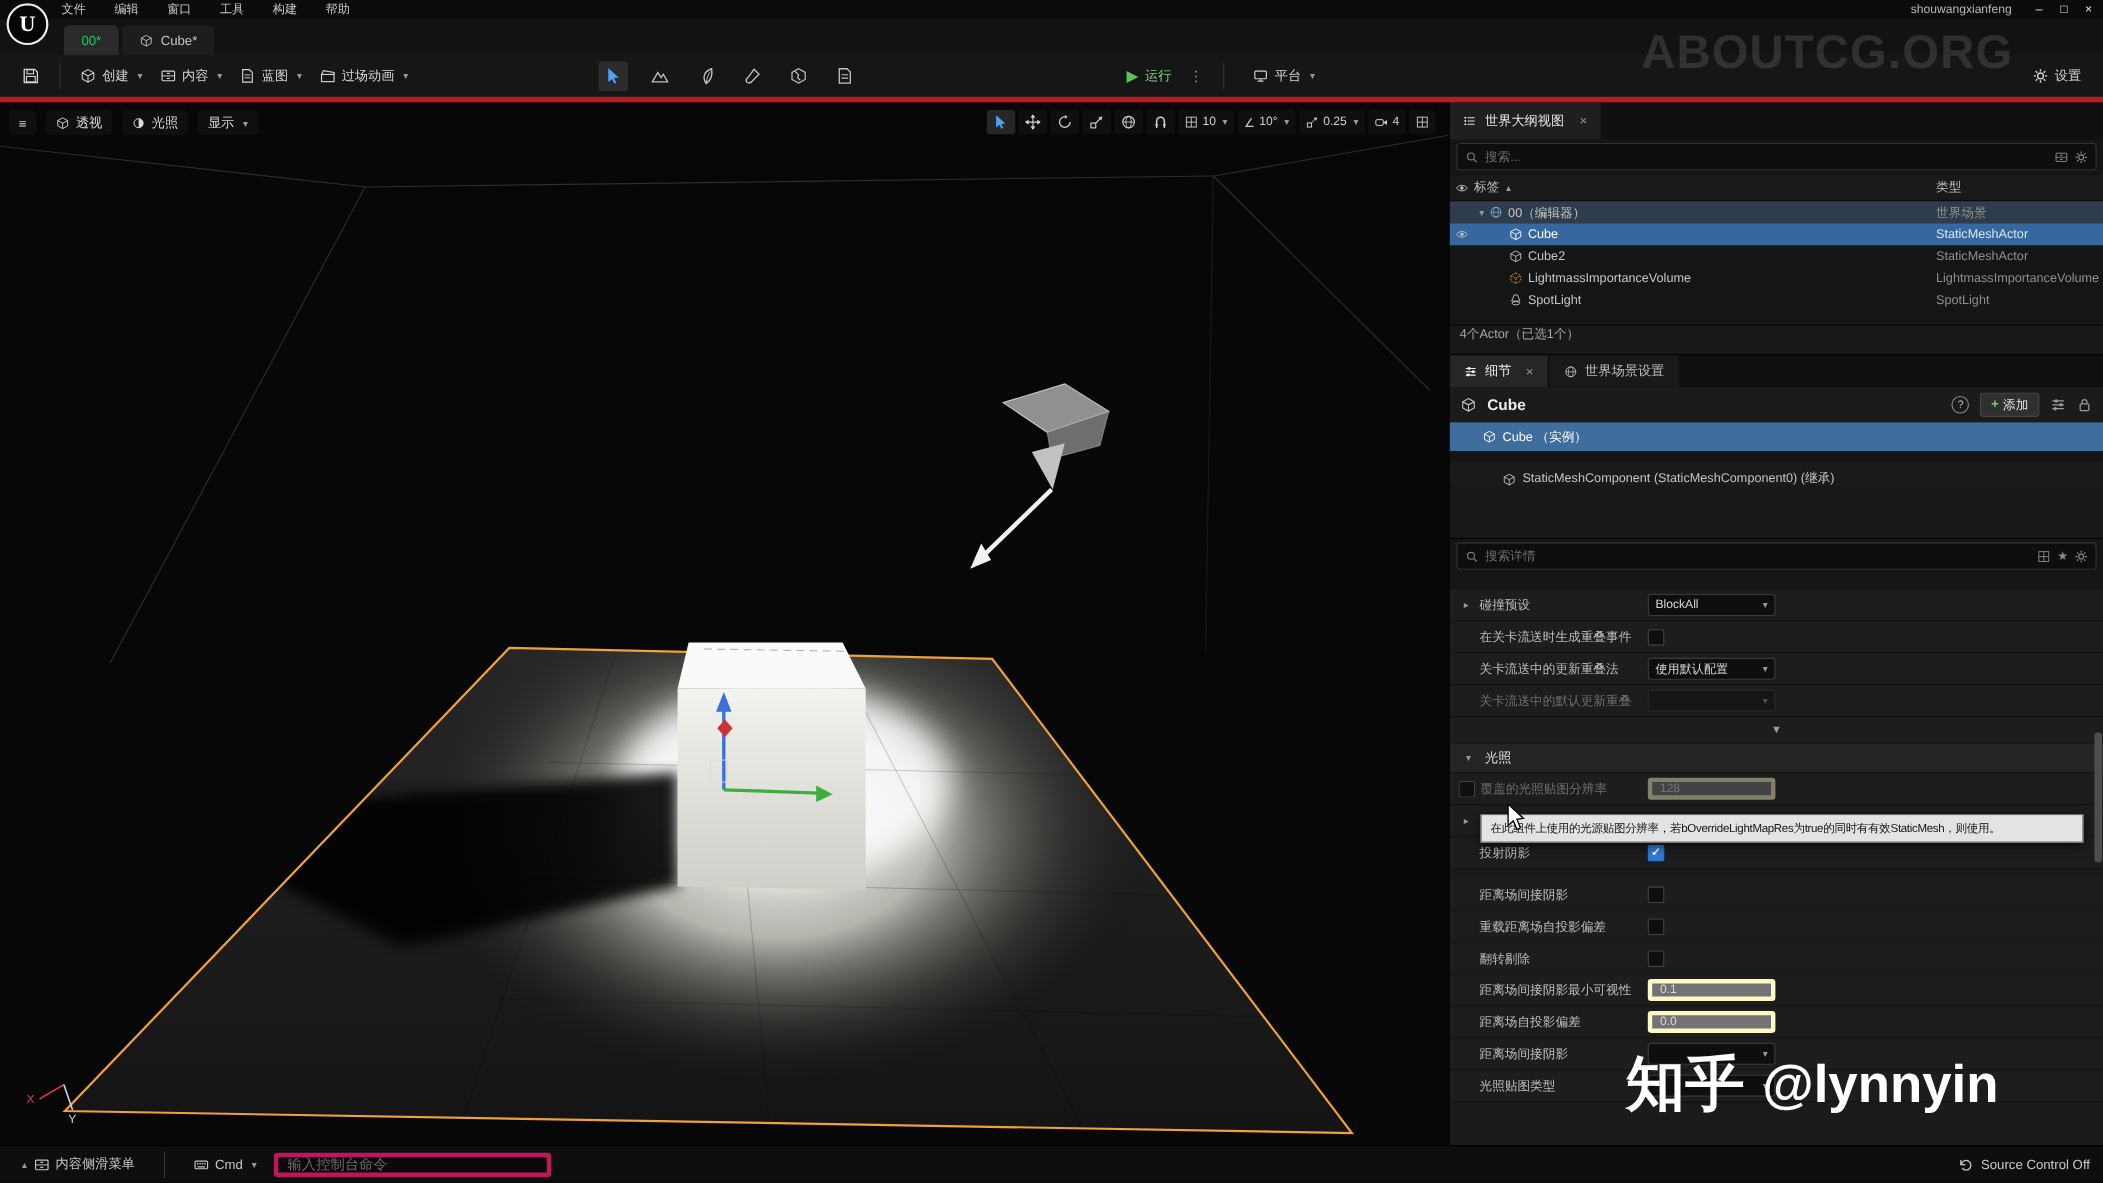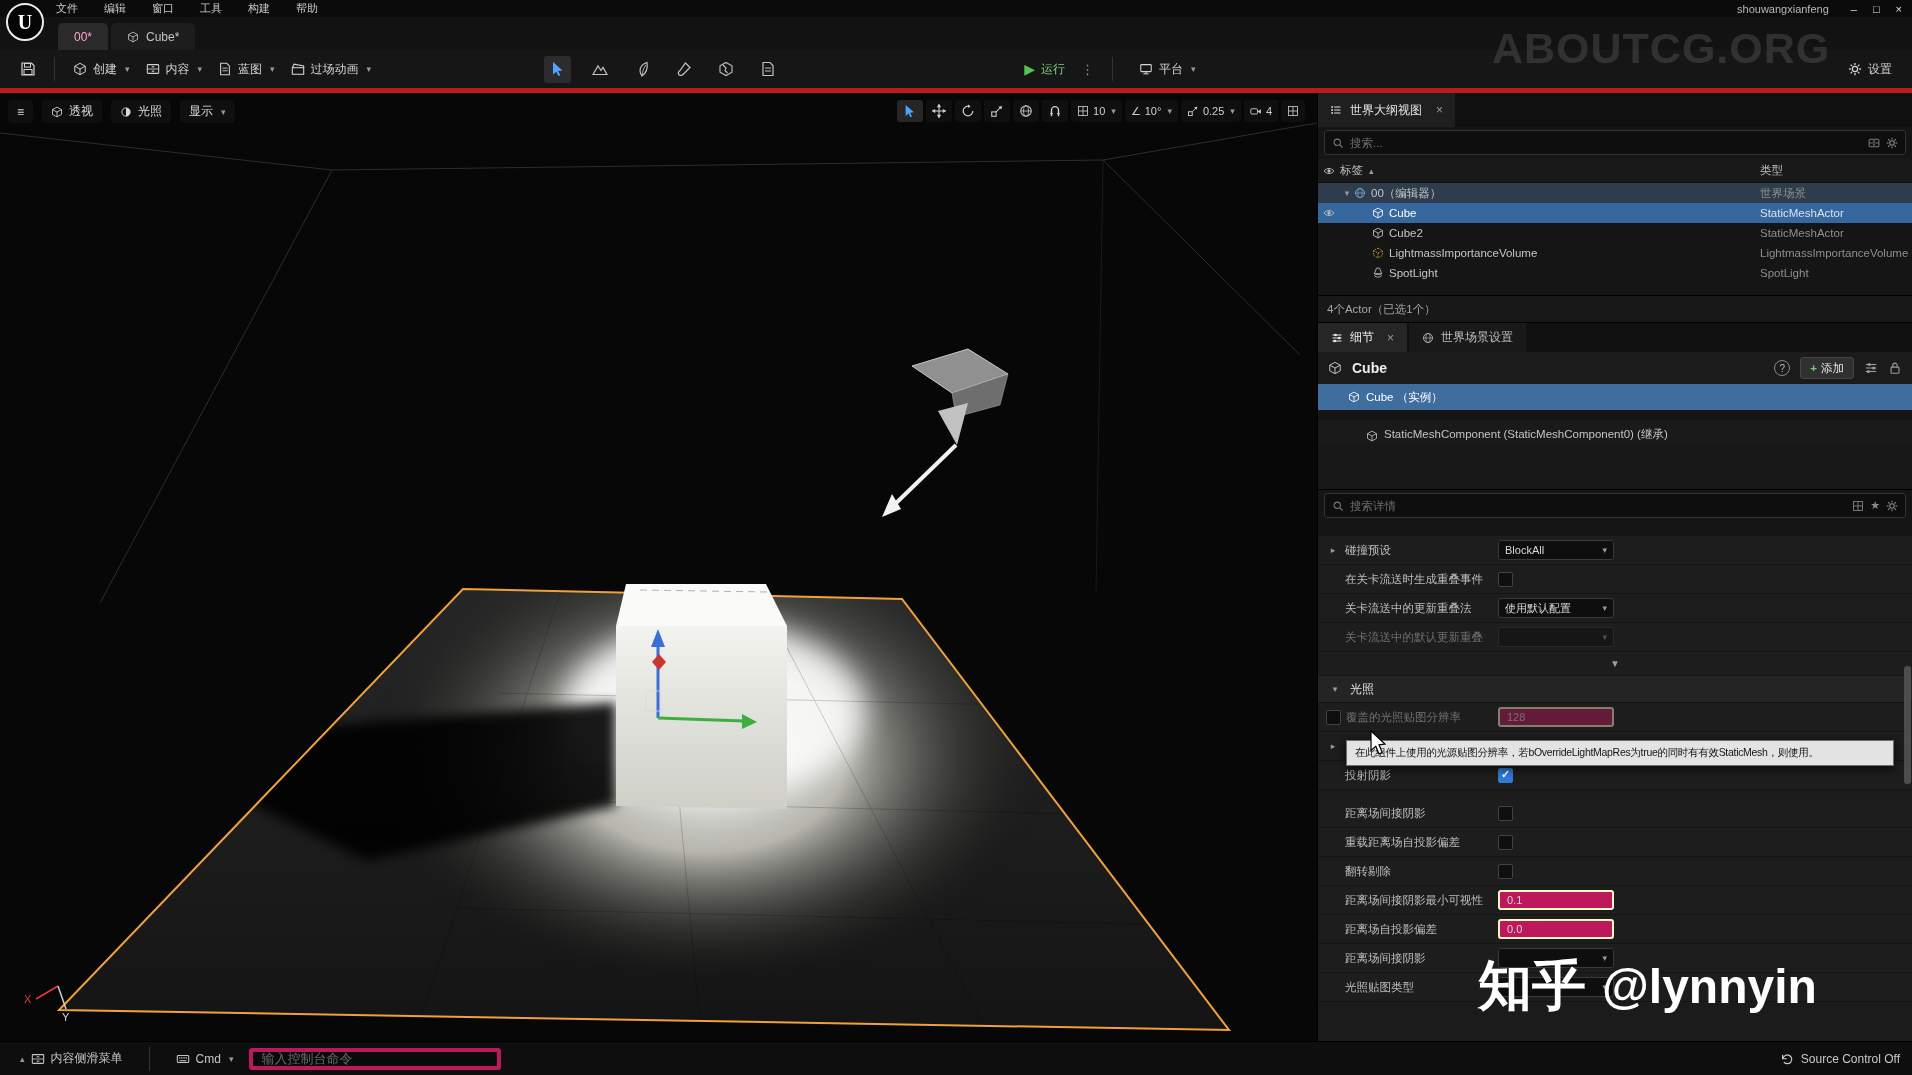--- a/index.html
+++ b/index.html
@@ -18,21 +18,21 @@
   .winbtns{display:flex;gap:16px;color:#e0e0e0}
   .logo{position:absolute;left:6px;top:3px;width:38px;height:38px;border:2px solid #ececec;border-radius:50%;
     display:flex;align-items:center;justify-content:center;color:#fff;font-size:20px;font-weight:bold;
     background:#050505;z-index:10;font-family:"Liberation Serif",serif}
 
   
   .tabbar{position:absolute;left:0;top:17px;width:100%;height:33px;background:#121212;
     display:flex;align-items:flex-end;padding-left:58px;gap:3px;z-index:5}
   .tab{height:27px;display:flex;align-items:center;gap:7px;padding:0 16px;font-size:12px;
     border-radius:5px 5px 0 0;background:#1d1d1d;color:#c4c4c4}
-  .tab.active{background:#2a2a2a;color:#f9a8d4}
+  .tab.active{background:#2a2a2a;color:#22c55e}
 
   
   .toolbar{position:absolute;left:0;top:50px;width:100%;height:43px;background:#161616;
     border-bottom:5px solid #b91c1c;display:flex;align-items:center;padding:0 12px;font-size:12px;color:#d4d4d4;z-index:5}
   .tbtn{display:flex;align-items:center;gap:6px;padding:6px 8px;border-radius:3px}
   .tsep{width:1px;height:24px;background:#333;margin:0 10px}
   .dd{font-size:9px;color:#9a9a9a;margin-left:2px}
   .modes{display:flex;gap:15px;margin-left:165px;align-items:center}
   .mode{width:27px;height:27px;display:flex;align-items:center;justify-content:center;border-radius:3px;color:#c2c2c2}
   .mode.active{background:#2c2c2c;color:#4da3ff}
@@ -70,21 +70,21 @@
   .col-label{flex:1;display:flex;align-items:center;gap:4px}
   .col-type{width:152px}
   .orow{display:flex;align-items:center;height:20px;color:#c6c6c6;flex:none}
   .oname{flex:1;display:flex;align-items:center;gap:5px;overflow:hidden;white-space:nowrap}
   .otype{width:152px;color:#8f8f8f;overflow:hidden;white-space:nowrap}
   .orow.semi{background:#2e3c4c}
   .orow.sel{background:#36689f;color:#fff}
   .orow.sel .otype{color:#d6e4f2}
   .exp{width:14px;color:#9a9a9a;font-size:9px;text-align:center;flex:none}
   .ind{width:18px;flex:none}
-  .ostatus{height:27px;display:flex;align-items:center;padding:0 9px;background:#181818;
+  .ostatus{height:27px;display:flex;align-items:flex-start;padding:0 9px;background:#181818;
     border-top:1px solid #000;color:#a6a6a6;margin-top:12px;flex:none}
   .dtabs{height:30px;background:#101010;display:flex;align-items:stretch;gap:2px;border-top:1px solid #000;flex:none}
   .dtab{display:flex;align-items:center;gap:7px;padding:0 13px;font-size:12px;color:#bdbdbd;background:#191919}
   .dtab.active{background:#262626;color:#efefef}
   .objheader{height:32px;display:flex;align-items:center;gap:8px;padding:0 10px;background:#1b1b1b;flex:none}
   .objname{font-size:14px;font-weight:bold;color:#ededed;margin-left:2px}
   .objtools{margin-left:auto;display:flex;align-items:center;gap:10px}
   .helpdot{width:16px;height:16px;border:1px solid #8a8a8a;border-radius:50%;display:flex;align-items:center;
     justify-content:center;font-size:10px;color:#bdbdbd}
   .addbtn{display:flex;align-items:center;gap:4px;background:#303030;border:1px solid #444;border-radius:3px;
@@ -96,21 +96,21 @@
     color:#c4c4c4;margin-top:10px;flex:none}
   .comparea{height:48px;background:#181818;border-bottom:1px solid #000;flex:none}
   .props{flex:1;position:relative;background:#1b1b1b;overflow:hidden;margin-top:14px}
   .prow{display:flex;align-items:center;height:29px;border-bottom:1px solid #141414;background:#1d1d1d;padding-left:8px}
   .plabel{width:172px;display:flex;align-items:center;gap:5px;color:#bdbdbd;overflow:hidden;white-space:nowrap;flex:none}
   .plabel.dim{color:#6f6f6f}
   .pval{flex:1;display:flex;align-items:center;gap:8px;padding-right:34px}
   .dropdown{width:116px;height:20px;background:#0e0e0e;border:1px solid #3a3a3a;border-radius:3px;
     display:flex;align-items:center;justify-content:space-between;padding:0 6px;font-size:11px;color:#d8d8d8}
   .dropdown.disabled{opacity:.4}
-  .numfield{width:116px;height:20px;background:#be185d;border:2px solid #fef9c3;border-radius:3px;
+  .numfield{width:116px;height:20px;background:#737373;border:4px solid #fef9c3;border-radius:3px;
     display:flex;align-items:center;padding:0 7px;font-size:11px;color:#d8d8d8}
   .numfield.dim{opacity:.45}
   .checkbox{width:15px;height:15px;background:#0f0f0f;border:1px solid #424242;border-radius:2px;
     position:relative;flex:none}
   .checkbox.checked{background:#2e7bd6;border-color:#2e7bd6}
   .checkbox.checked::after{content:"✓";position:absolute;left:2px;top:-1px;color:#fff;font-size:11px;font-weight:bold}
   .sectionrow{height:27px;display:flex;align-items:center;gap:8px;background:#242424;padding-left:10px;
     font-size:12px;color:#e2e2e2;border-bottom:1px solid #111}
   .expandrow{height:24px;display:flex;align-items:center;justify-content:center;background:#1d1d1d;
     color:#9a9a9a;border-bottom:1px solid #141414;font-size:10px}

